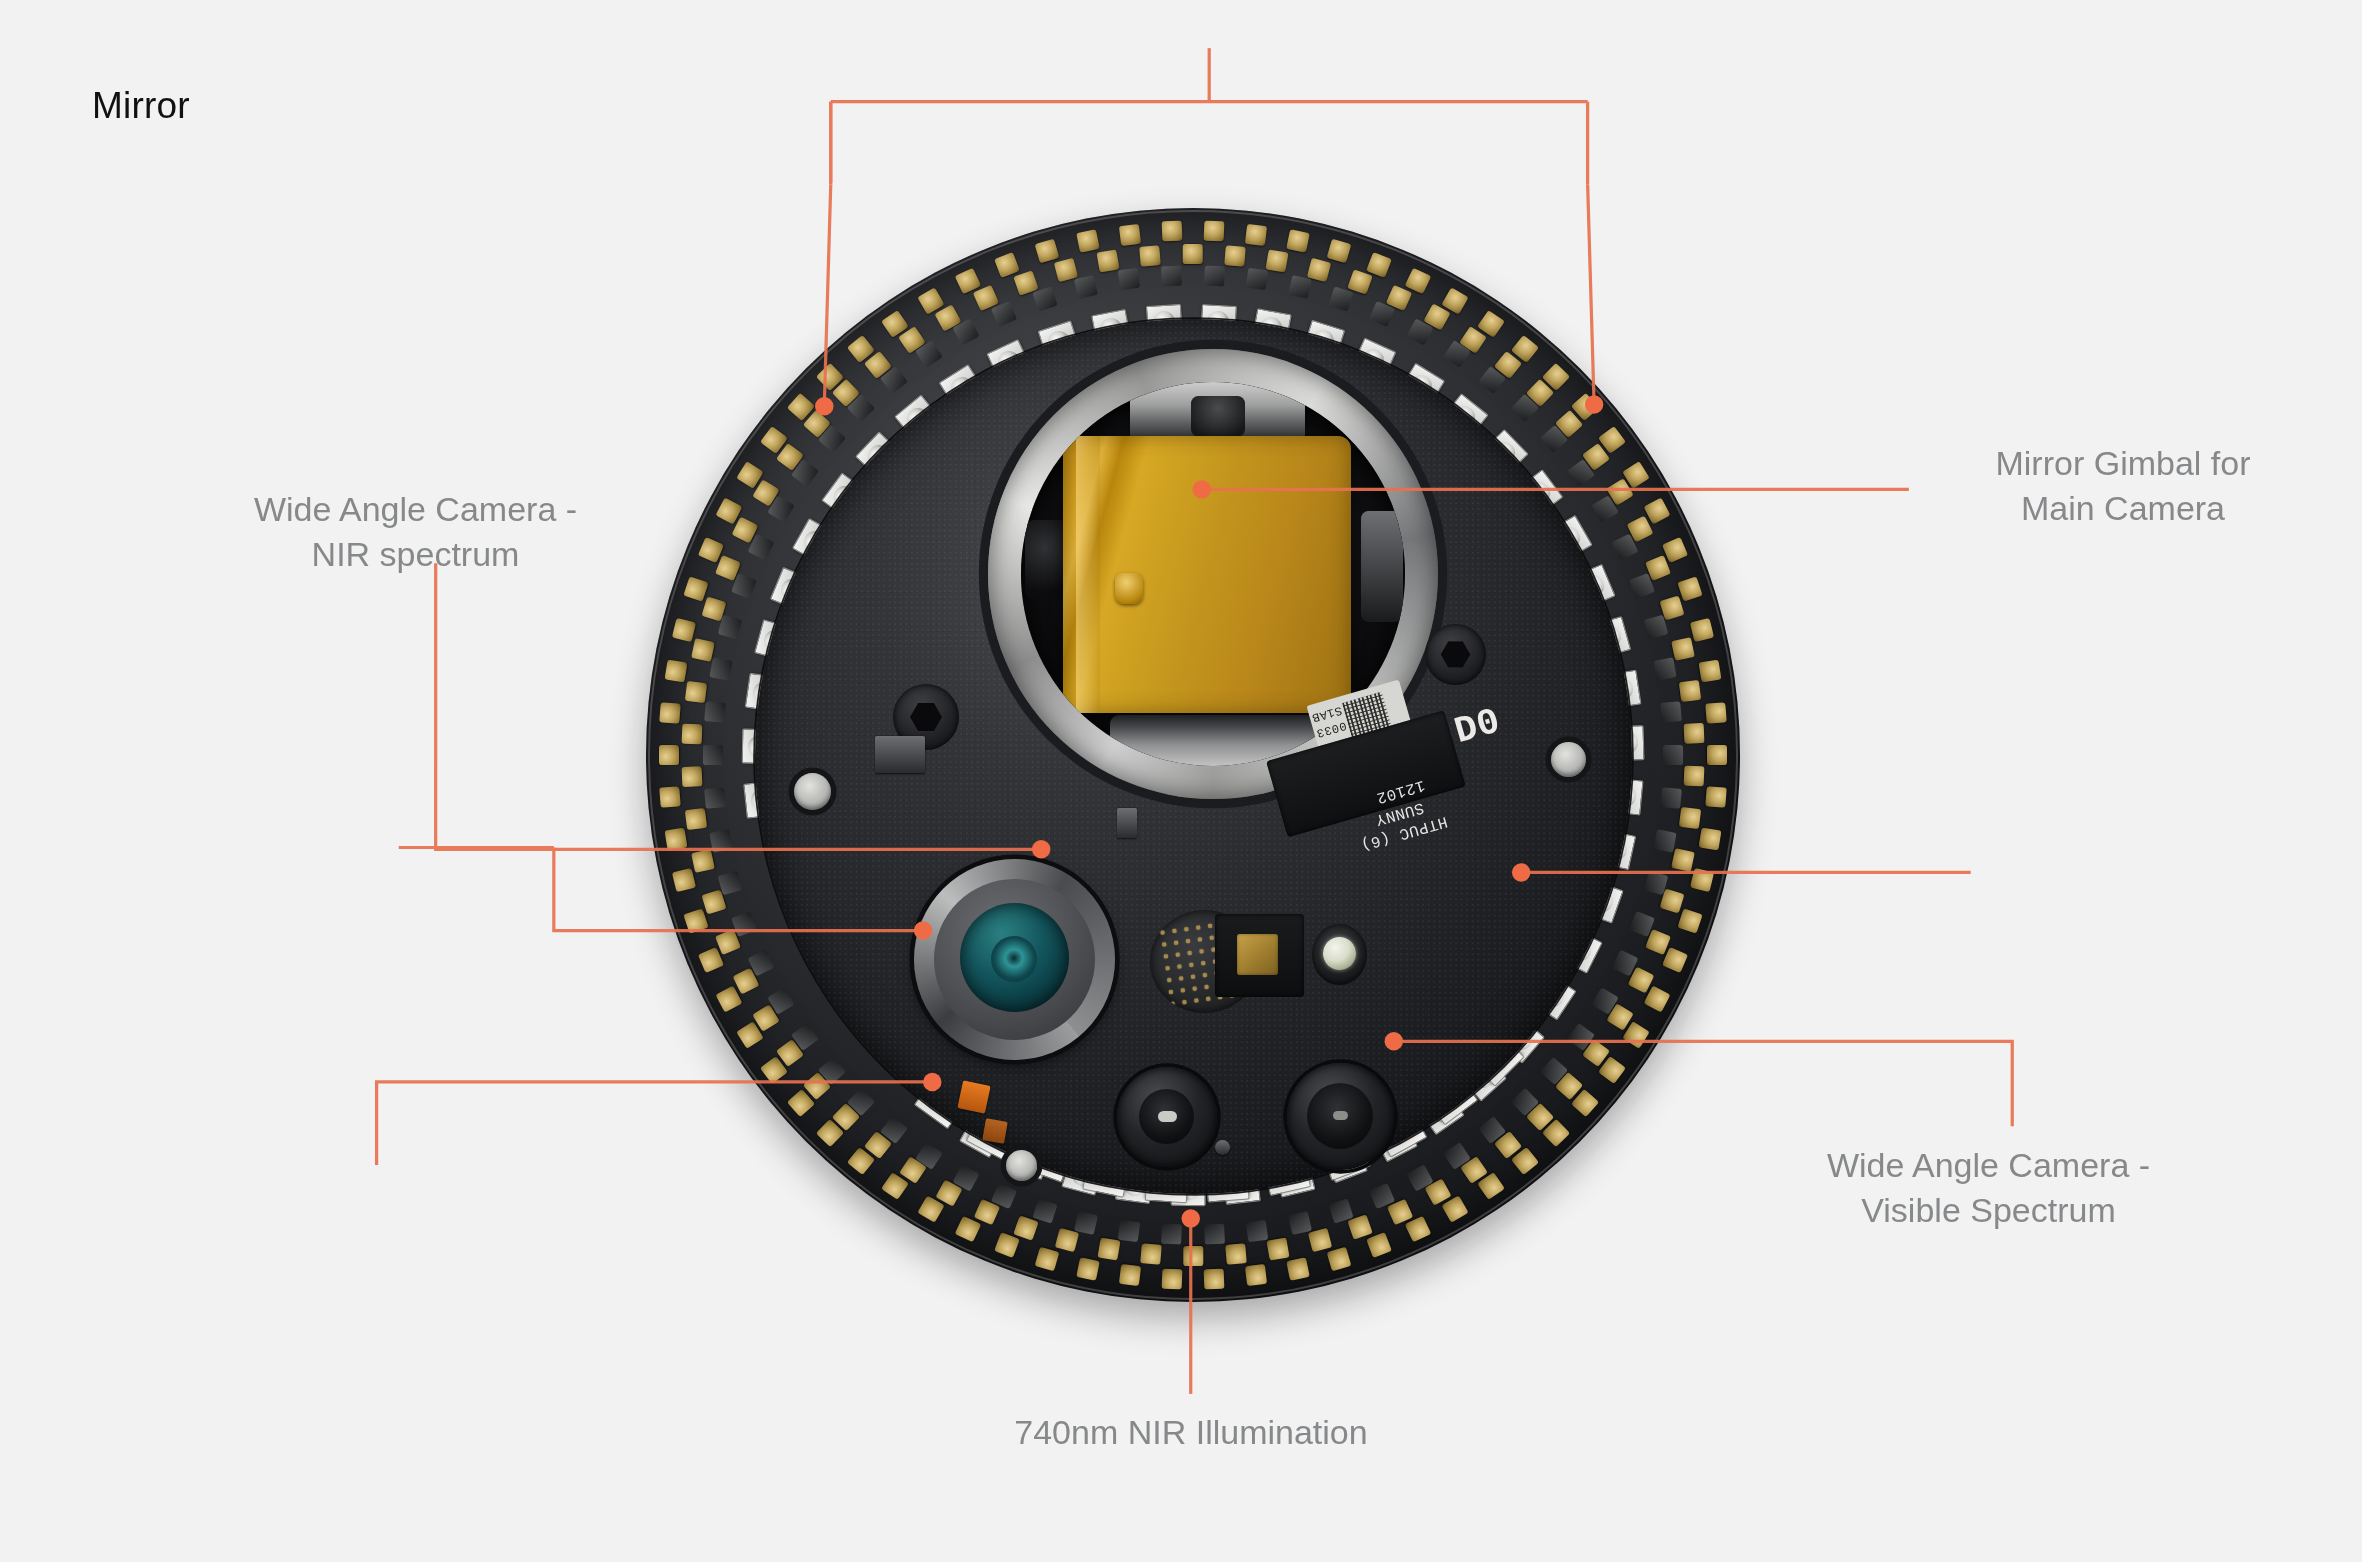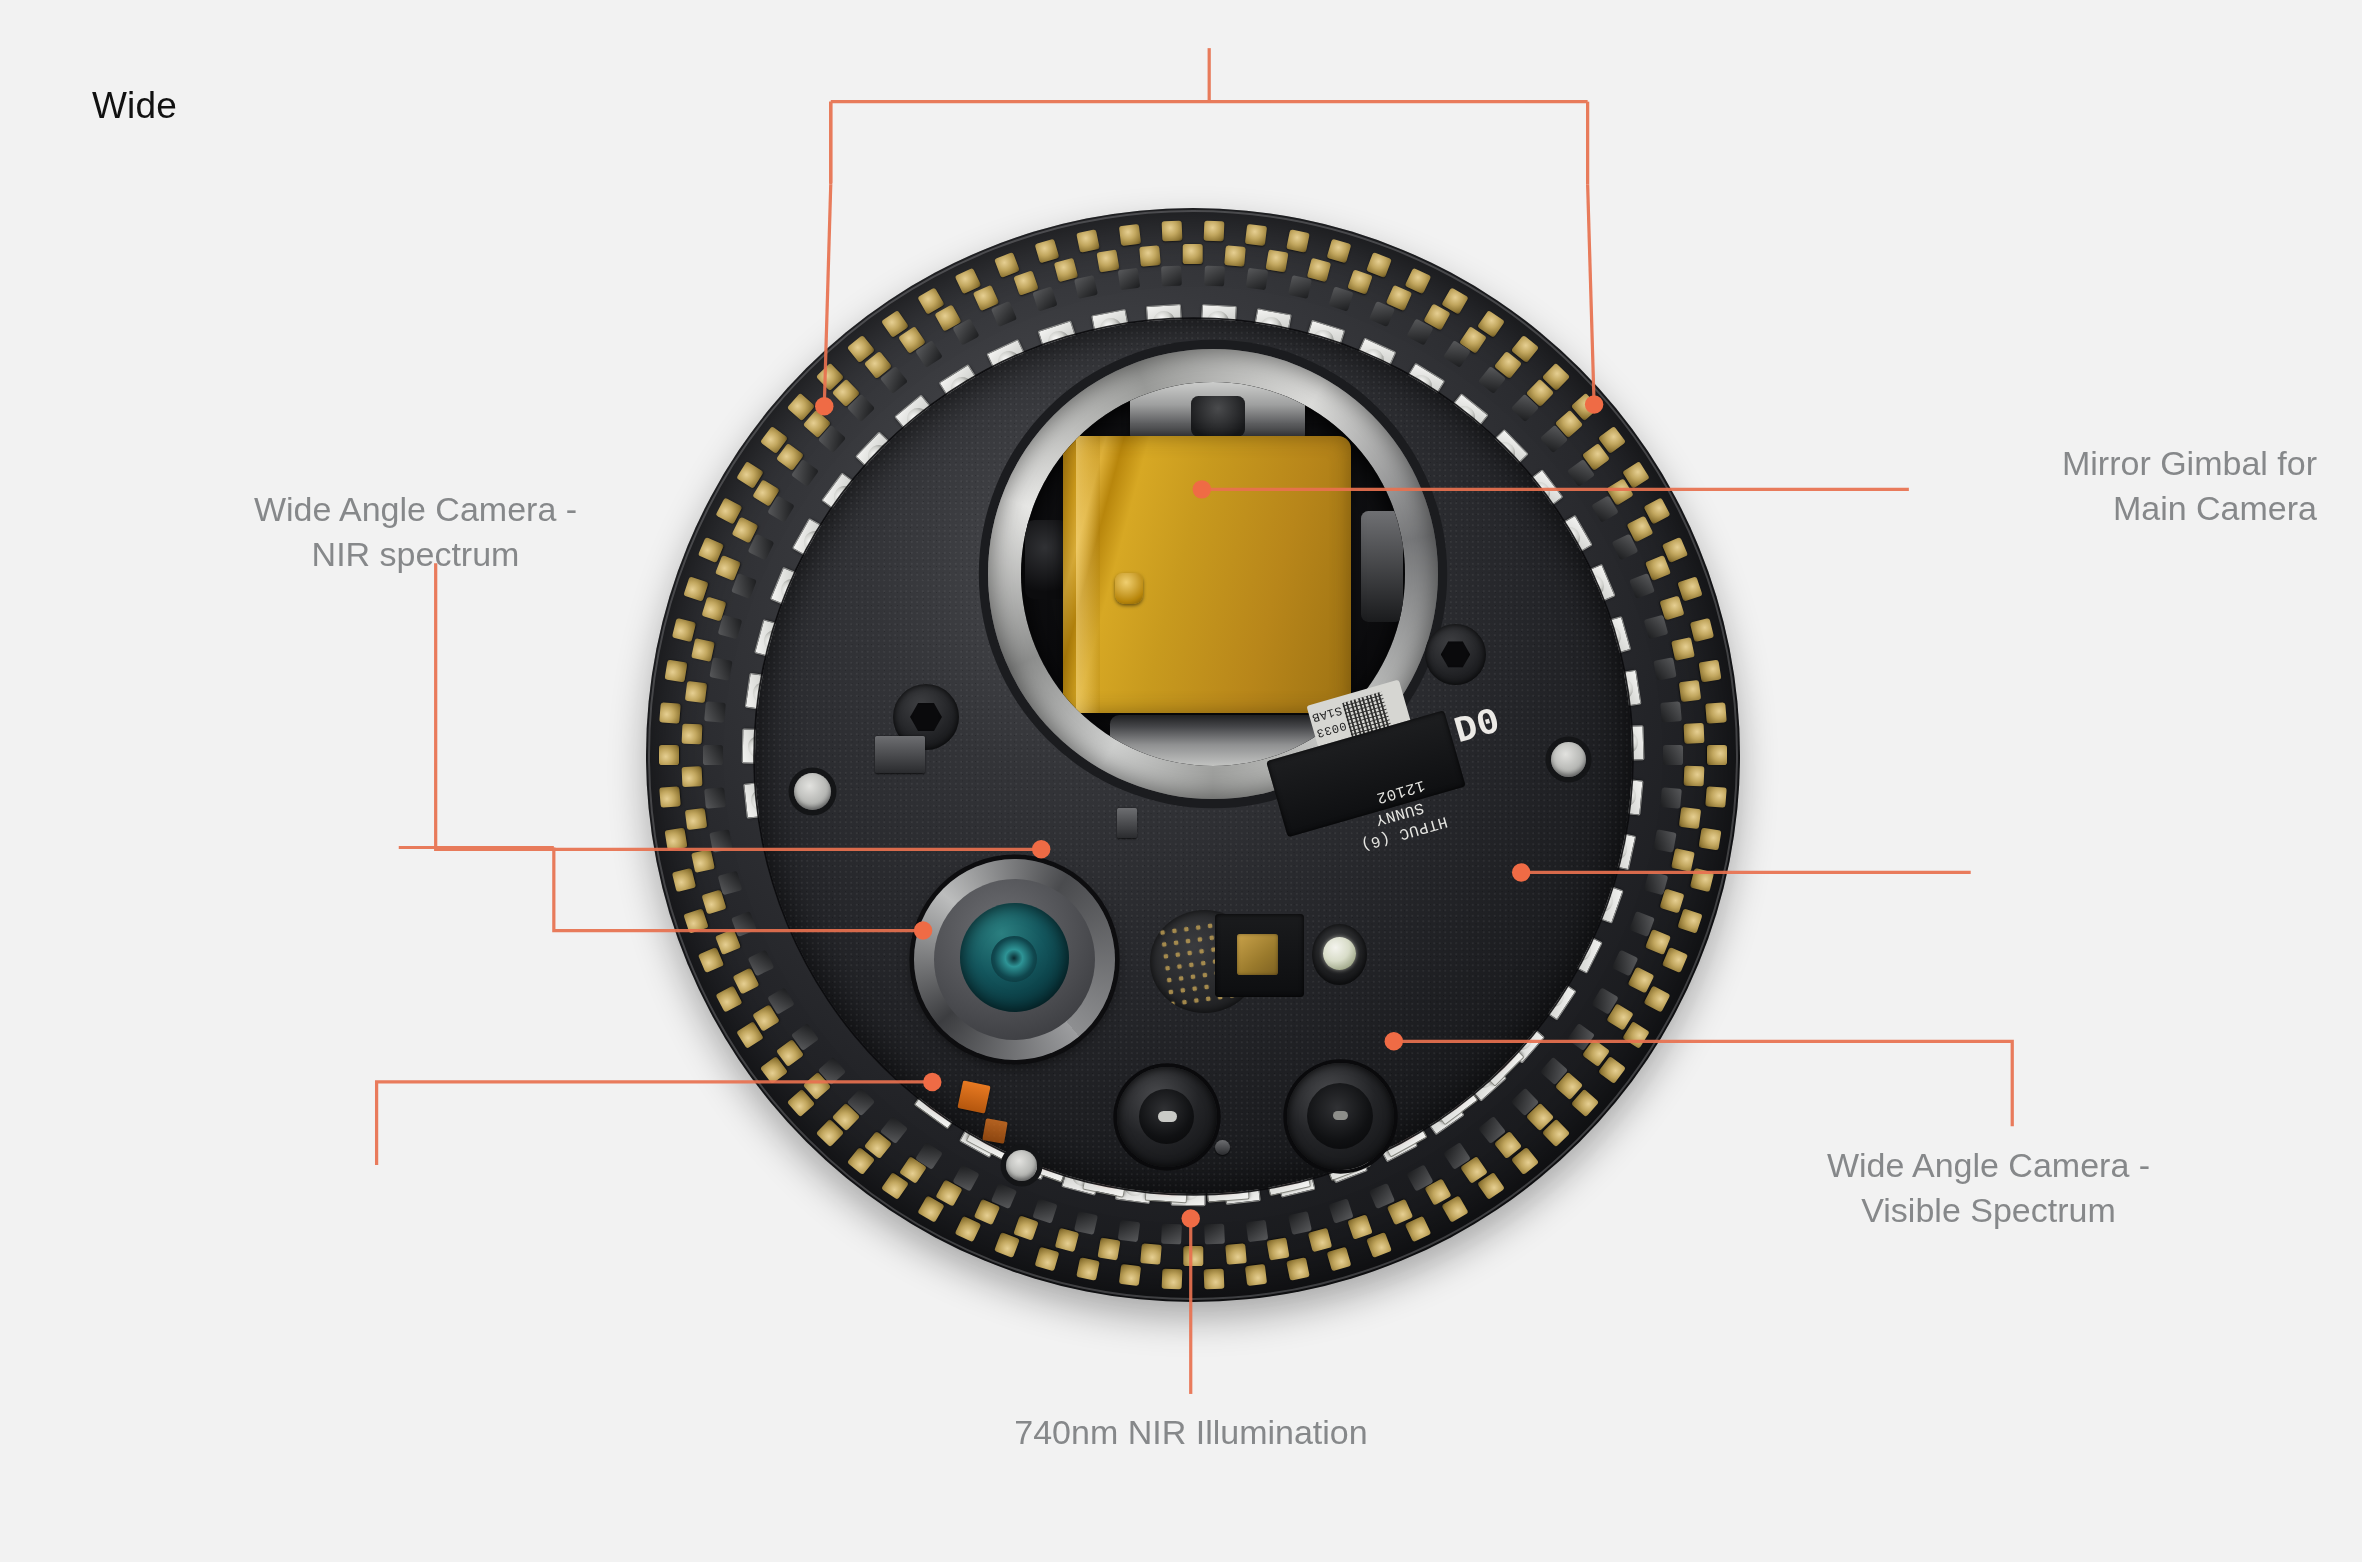--- a/index.html
+++ b/index.html
@@ -33,21 +33,21 @@
 
   
   .callout {
     position: absolute;
     font-size: 34px;
     line-height: 1.32;
     color: #86888a;
     white-space: pre-line;
   }
   .callout.c-leftl  { text-align: left;   }
-  .callout.c-right  { text-align: right;   }
+  .callout.c-right  { text-align: center;   }
   .callout.c-center { text-align: center; }
 
   
   #leaders {
     position: absolute;
     left: 0; top: 0;
     width: 2363px;
     height: 1563px;
     pointer-events: none;
   }
@@ -464,21 +464,21 @@
     margin-left: -10px; margin-top: -10px;
     background: linear-gradient(150deg, #58595b, #1c1d1f);
     border-radius: 2.8px;
   }
 </style>
 </head>
 <body>
 
 <div id="stage">
 
-  <div id="view-label">Wide</div>
+  <div id="view-label">Mirror</div>
 
   <div id="device">
 
     <div id="shadow"></div>
 
     <div id="pcb" class="round">
       <div id="ledring">
           <div class="led" style="transform: translate(524px, 0px) rotate(90deg);">
             <div class="pkg gold"></div>
           </div>

